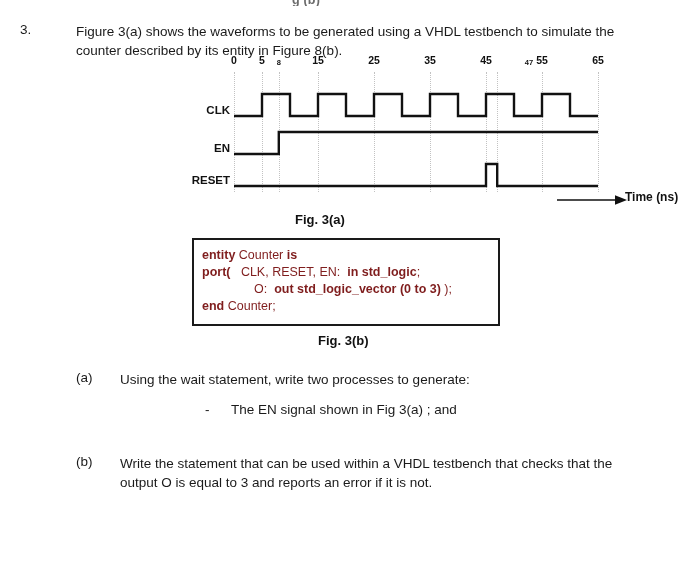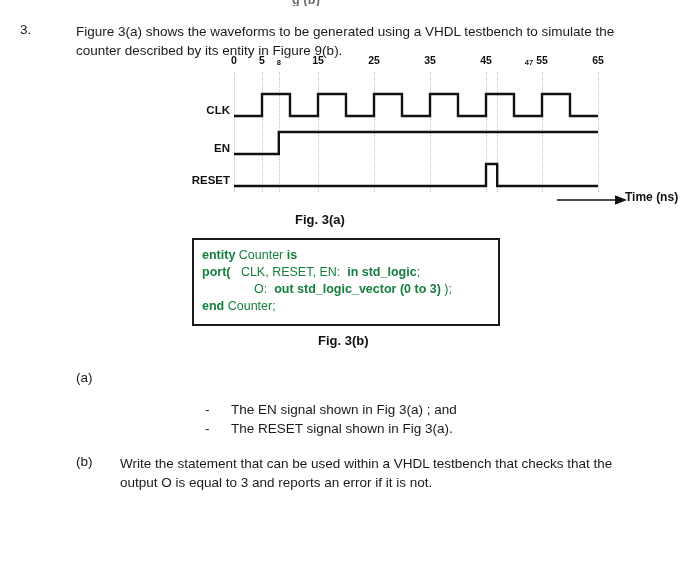--- a/index.html
+++ b/index.html
@@ -156,21 +156,21 @@
     border: 2.5px solid #1a1a1a;
     background: #fff;
     box-sizing: border-box;
   }
   .code {
     position: absolute;
     left: 8px;
     top: 7px;
     font-size: 12.5px;
     line-height: 17px;
-    color: #15803d;
+    color: #7f1d1d;
     white-space: nowrap;
   }
   .code b { font-weight: bold; }
   .code .ind2 { display: inline-block; width: 52px; }
 
   .fig-b-caption {
     position: absolute;
     left: 318px;
     top: 333px;
     font-size: 13px;
@@ -206,21 +206,21 @@
 </head>
 <body>
 
 <div class="page">
 
   <div class="top-artifact">
     <span>g (b)</span>
   </div>
 
   <div class="q-number">3.</div>
-  <div class="q-stem">Figure 3(a) shows the waveforms to be generated using a VHDL testbench to simulate the counter described by its entity in Figure 9(b).</div>
+  <div class="q-stem">Figure 3(a) shows the waveforms to be generated using a VHDL testbench to simulate the counter described by its entity in Figure 8(b).</div>
 
   <div class="timing">
     <div class="ticks">
         <div class="tick-label" style="left: 52px;">0</div>
         <div class="tick-label" style="left: 80px;">5</div>
         <div class="tick-label small" style="left: 96.8px;">8</div>
         <div class="tick-label" style="left: 136px;">15</div>
         <div class="tick-label" style="left: 192px;">25</div>
         <div class="tick-label" style="left: 248px;">35</div>
         <div class="tick-label" style="left: 304px;">45</div>
@@ -264,24 +264,22 @@
         <div><b>entity </b><span>Counter </span><b>is</b></div>
         <div><b>port(</b><span>&nbsp;&nbsp;&nbsp;CLK, RESET, EN:&nbsp;&nbsp;</span><b>in std_logic</b><span>;</span></div>
         <div><span class="ind2"></span><span>O:&nbsp;&nbsp;</span><b>out std_logic_vector (0 to 3)</b><span> );</span></div>
         <div><b>end </b><span>Counter;</span></div>
       </div>
   </div>
 
   <div class="fig-b-caption">Fig. 3(b)</div>
 
   <div class="part-marker" style="left:76px; top:370px;">(a)</div>
+  <div class="part-text" style="left:120px; top:370px; width:520px;">Using the wait statement, write two processes to generate:</div>
 
   <div class="bullet-row" style="left:190px; top:400px;">
     <span class="bullet-dash">-</span><span>The EN signal shown in Fig 3(a) ; and</span>
   </div>
-  <div class="bullet-row" style="left:190px; top:419px;">
-    <span class="bullet-dash">-</span><span>The RESET signal shown in Fig 3(a).</span>
-  </div>
 
   <div class="part-marker" style="left:76px; top:454px;">(b)</div>
   <div class="part-text" style="left:120px; top:454px; width:520px;">Write the statement that can be used within a VHDL testbench that checks that the output O is equal to 3 and reports an error if it is not.</div>
 
 </div>
 
 </body></html>

